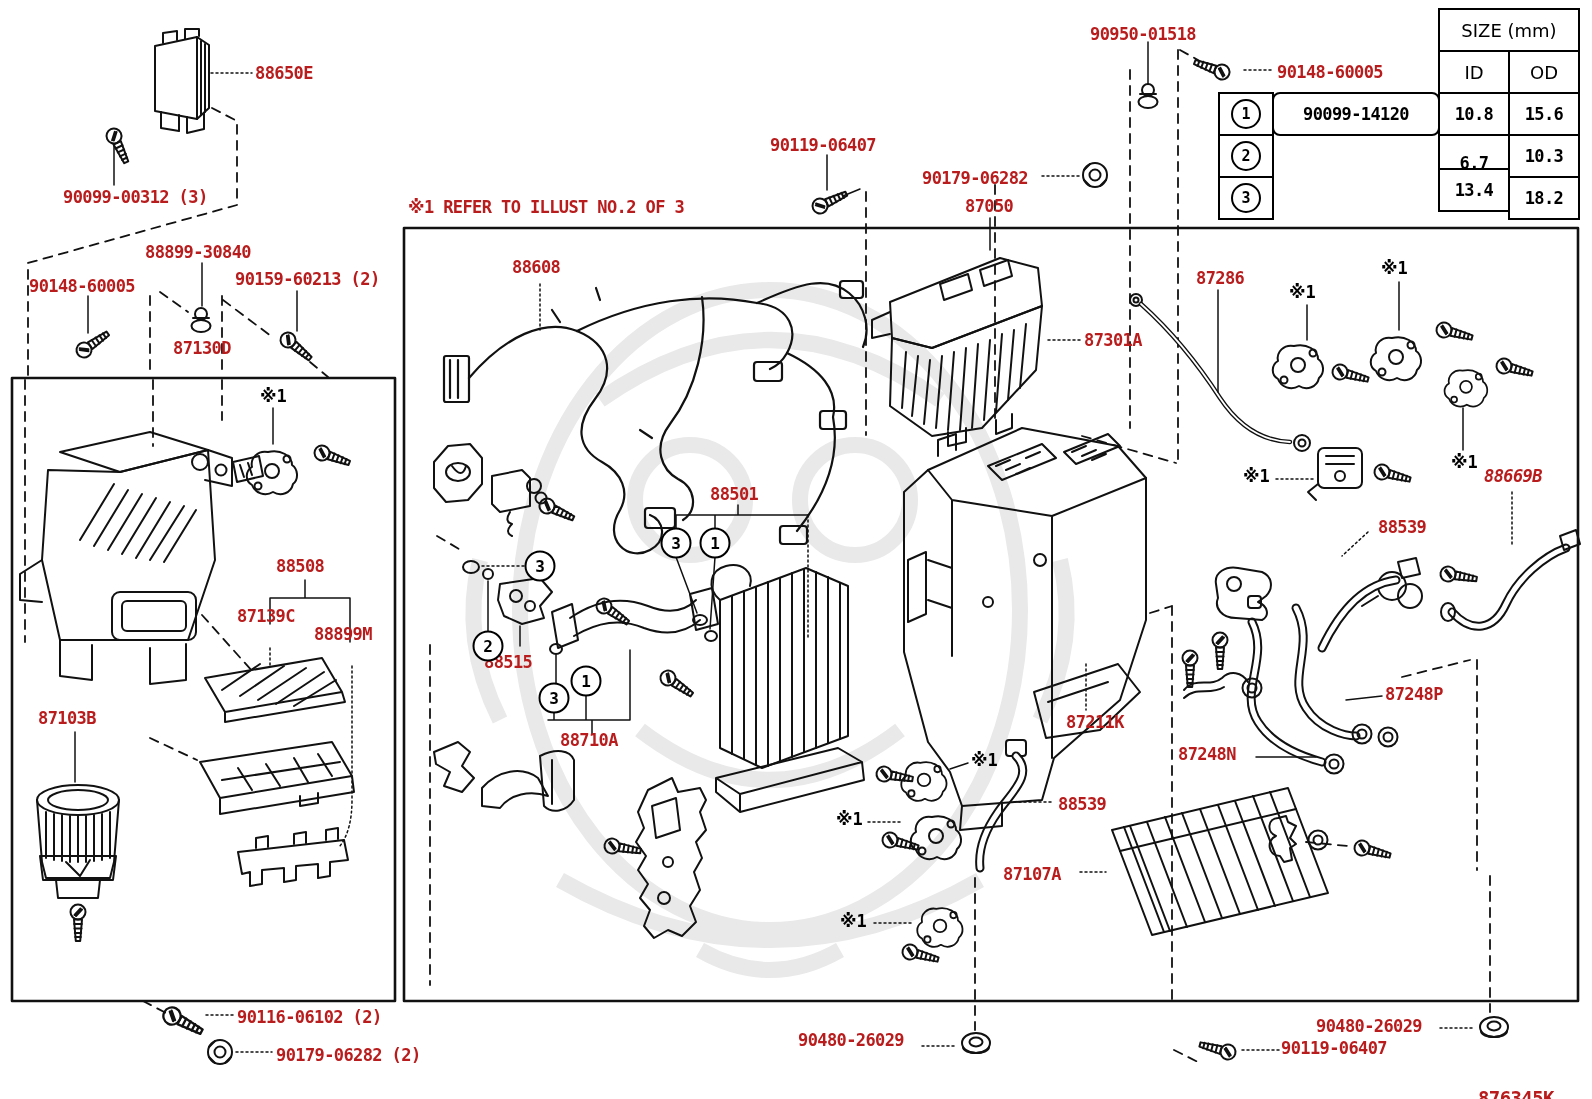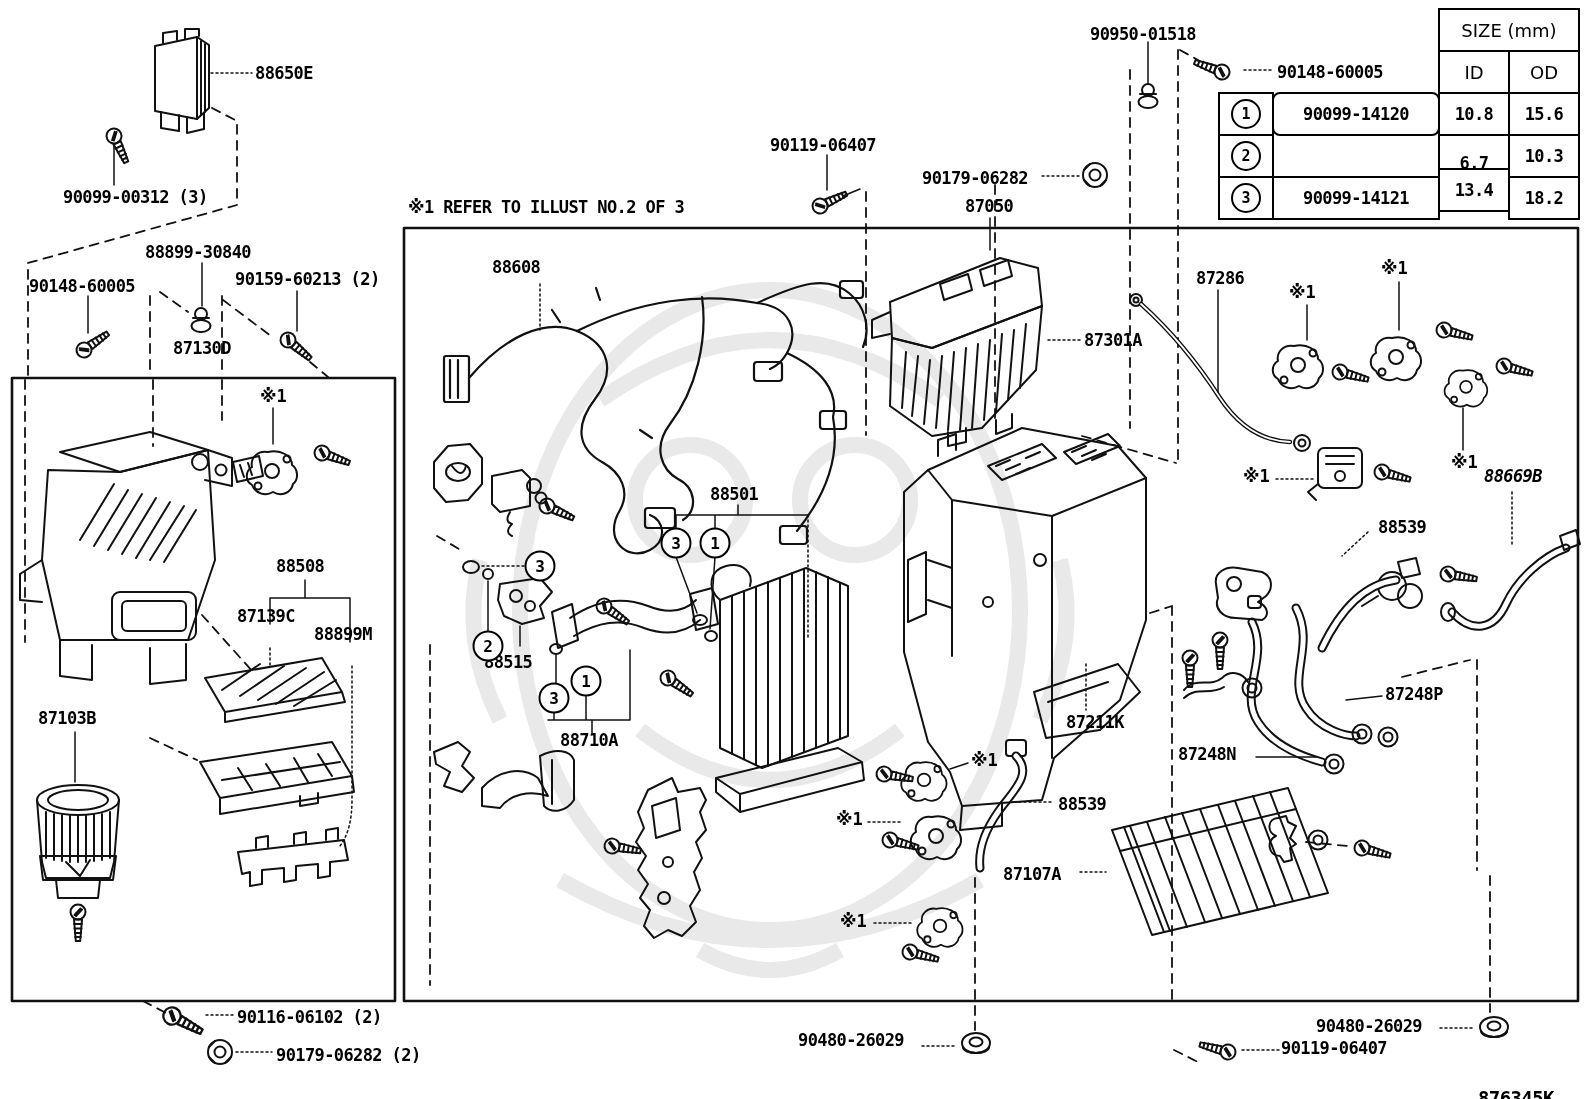--- a/index.html
+++ b/index.html
@@ -8,21 +8,21 @@
   svg{position:absolute;left:0;top:0;}
   .ln{stroke:#111;stroke-width:2;fill:none;stroke-linecap:round;stroke-linejoin:round;}
   .thin{stroke-width:1.5;}
   .ldr{stroke-width:1.5;stroke-dasharray:2 3;}
   .dsh{stroke-width:1.8;stroke-dasharray:9 7;}
   .tube{stroke-width:9;}
   .tubein{stroke:#fff;stroke-width:5;}
   .cab{stroke-width:4.5;}
   .cabin{stroke:#fff;stroke-width:1.8;}
   .part-label{position:absolute;font:700 17px "DejaVu Sans Mono","DejaVu Sans",monospace;
-    letter-spacing:-0.6px;white-space:pre;color:#000000;line-height:20px;}
+    letter-spacing:-0.6px;white-space:pre;color:#b91c1c;line-height:20px;}
   .code{font-size:19px;margin-top:32px;}
   .refmark{position:absolute;font:700 17px "DejaVu Sans Mono","DejaVu Sans",monospace;
     white-space:pre;color:#000;line-height:20px;}
   .callout{position:absolute;width:27px;height:27px;border:2.4px solid #000;border-radius:50%;
     background:#fff;font:700 16px "DejaVu Sans Mono",monospace;display:flex;align-items:center;
     justify-content:center;transform:translate(-50%,-50%);color:#000;}
   #size-table{position:absolute;left:1218px;top:8px;width:362px;height:211px;}
   .cell{position:absolute;border:2px solid #000;background:#fff;display:flex;align-items:center;
     justify-content:center;color:#000;box-sizing:border-box;}
   .cell.hdr{font:400 18px "DejaVu Sans",sans-serif;}
@@ -414,21 +414,21 @@
       <div class="part-label" style="left: 29px; top: 276px;">90148-60005</div>
       <div class="part-label" style="left: 235px; top: 269px;">90159-60213 (2)</div>
       <div class="part-label" style="left: 173px; top: 338px;">87130D</div>
       <div class="part-label" style="left: 276px; top: 556px;">88508</div>
       <div class="part-label" style="left: 237px; top: 606px;">87139C</div>
       <div class="part-label" style="left: 314px; top: 624px;">88899M</div>
       <div class="part-label" style="left: 38px; top: 708px;">87103B</div>
       <div class="part-label" style="left: 237px; top: 1007px;">90116-06102 (2)</div>
       <div class="part-label" style="left: 276px; top: 1045px;">90179-06282 (2)</div>
       <div class="part-label" style="left: 408px; top: 197px;">※1 REFER TO ILLUST NO.2 OF 3</div>
-      <div class="part-label" style="left: 492px; top: 257px;">88608</div>
+      <div class="part-label" style="left: 512px; top: 257px;">88608</div>
       <div class="part-label" style="left: 770px; top: 135px;">90119-06407</div>
       <div class="part-label" style="left: 922px; top: 168px;">90179-06282</div>
       <div class="part-label" style="left: 965px; top: 196px;">87050</div>
       <div class="part-label" style="left: 1084px; top: 330px;">87301A</div>
       <div class="part-label" style="left: 1090px; top: 24px;">90950-01518</div>
       <div class="part-label" style="left: 1277px; top: 62px;">90148-60005</div>
       <div class="part-label" style="left: 1196px; top: 268px;">87286</div>
       <div class="part-label" style="left: 710px; top: 484px;">88501</div>
       <div class="part-label" style="left: 484px; top: 652px;">88515</div>
       <div class="part-label" style="left: 560px; top: 730px;">88710A</div>
@@ -473,18 +473,17 @@
       <div class="cell num" style="left: 220px; top: 84px; width: 72px; height: 44px;">10.8</div>
       <div class="cell num" style="left: 290px; top: 84px; width: 72px; height: 44px;">15.6</div>
       <div class="cell " style="left: 0px; top: 126px; width: 56px; height: 44px;">
         <span class="tcircle">2</span>
       </div>
       <div class="cell num" style="left: 220px; top: 126px; width: 72px; height: 58px;">6.7</div>
       <div class="cell num" style="left: 290px; top: 126px; width: 72px; height: 44px;">10.3</div>
       <div class="cell " style="left: 0px; top: 168px; width: 56px; height: 44px;">
         <span class="tcircle">3</span>
       </div>
-      <div class="cell num" style="left: 54px; top: 168px; width: 168px; height: 44px;">90099-14121</div>
       <div class="cell num" style="left: 220px; top: 160px; width: 72px; height: 44px;">13.4</div>
       <div class="cell num" style="left: 290px; top: 168px; width: 72px; height: 44px;">18.2</div>
     </div>
 
 </div>
 
 </body></html>

